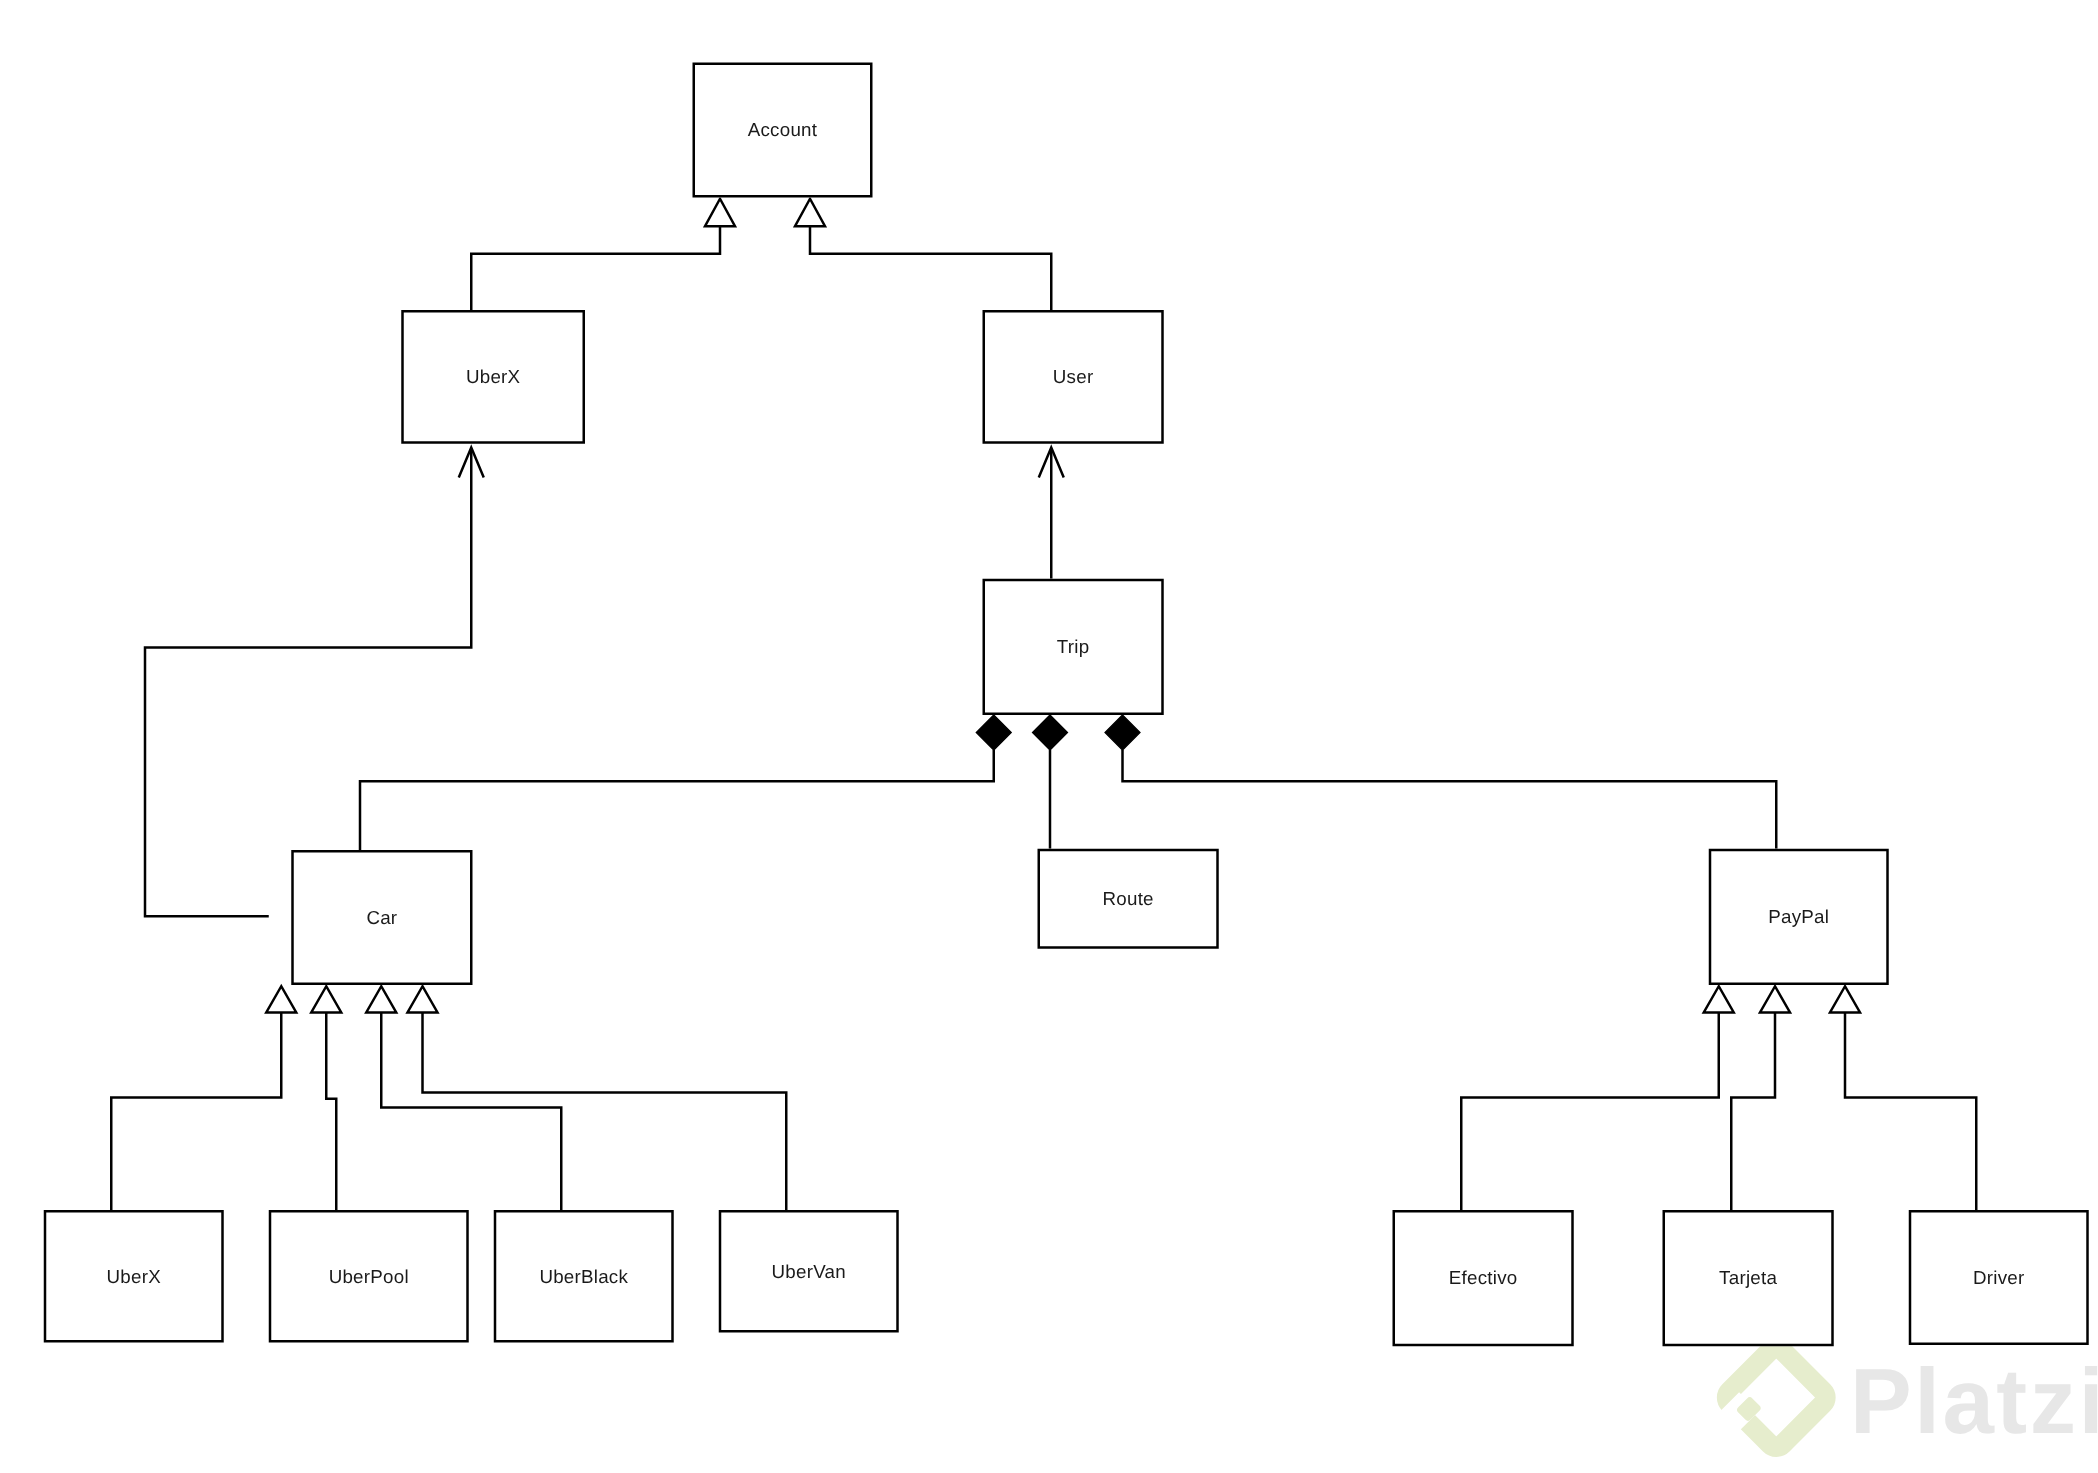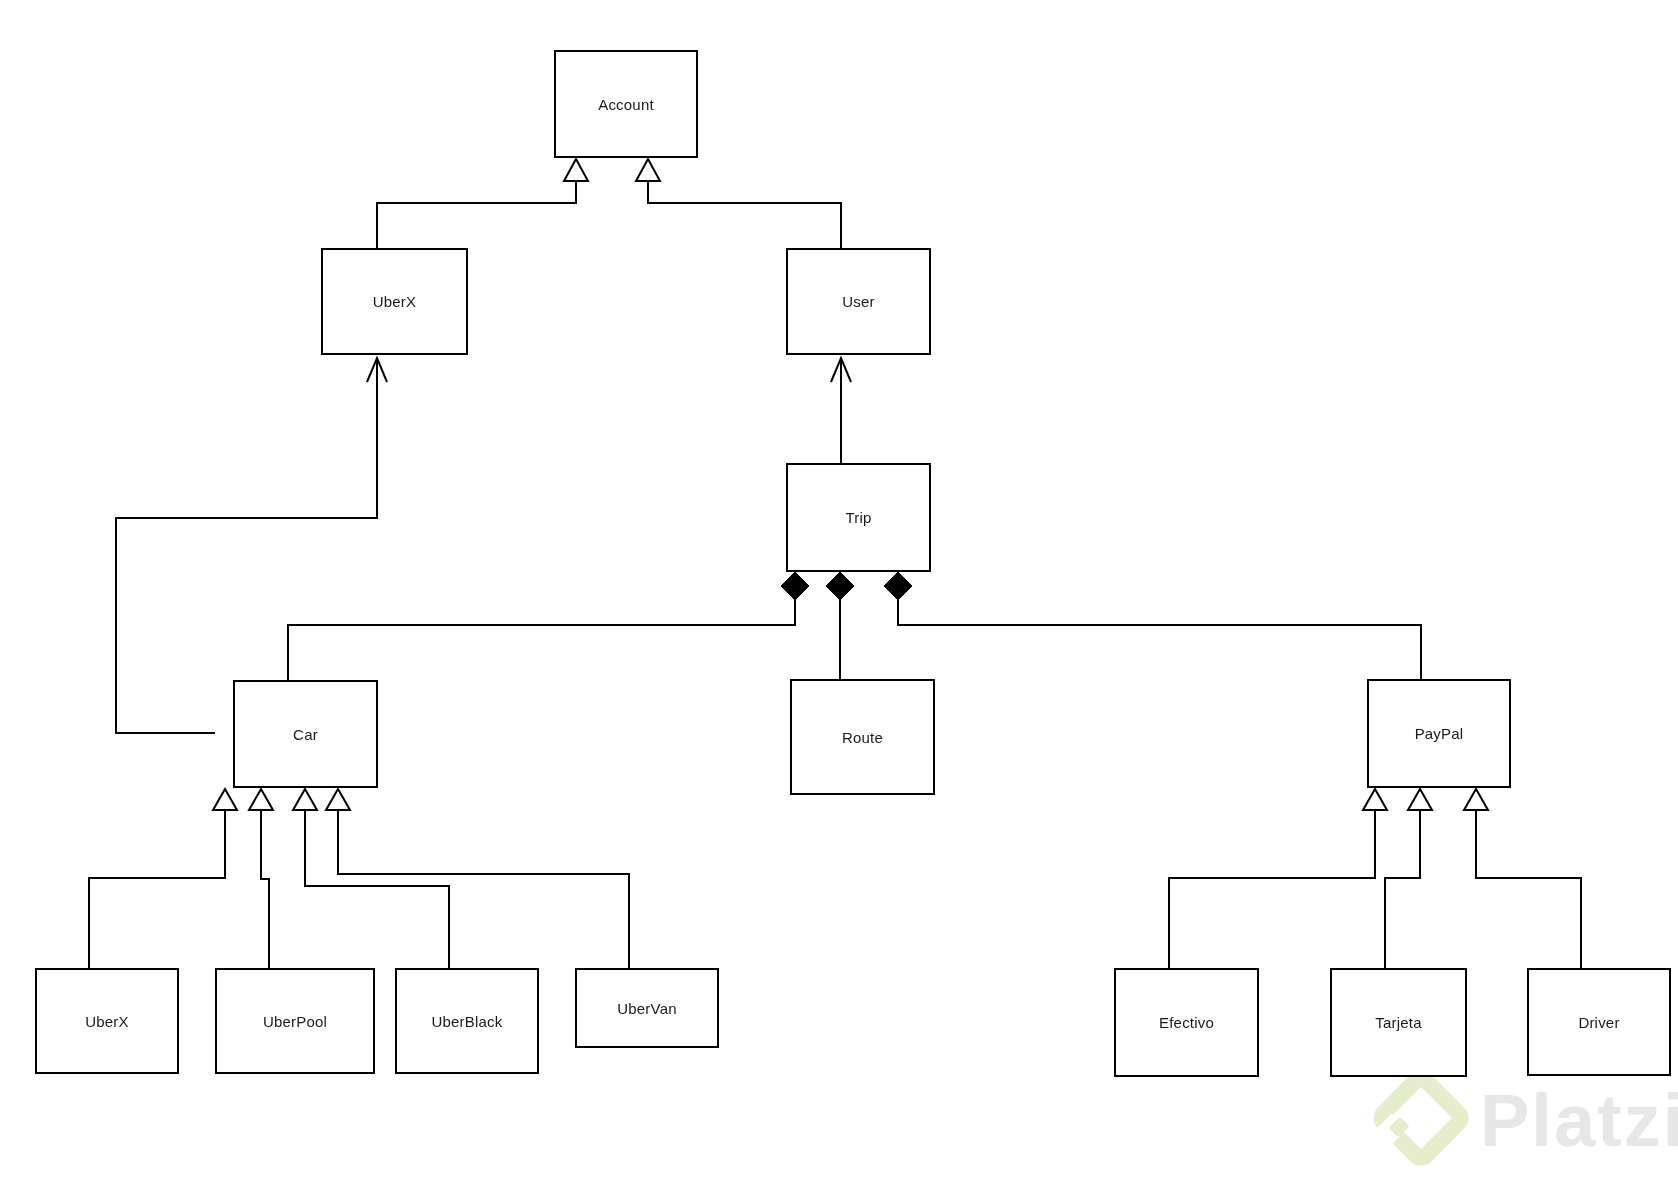--- a/index.html
+++ b/index.html
@@ -166,41 +166,41 @@
   </div>
 
   <div class="node" style="left:768px;top:463px;width:145px;height:109px">
     <span class="node-label">Trip</span>
   </div>
 
   <div class="node" style="left:215px;top:680px;width:145px;height:108px">
     <span class="node-label">Car</span>
   </div>
 
-  <div class="node" style="left:772px;top:679px;width:145px;height:116px">
+  <div class="node" style="left:812px;top:679px;width:145px;height:80px">
     <span class="node-label">Route</span>
   </div>
 
   <div class="node" style="left:1349px;top:679px;width:144px;height:109px">
     <span class="node-label">PayPal</span>
   </div>
 
   <div class="node" style="left:17px;top:968px;width:144px;height:106px">
     <span class="node-label">UberX</span>
   </div>
 
   <div class="node" style="left:197px;top:968px;width:160px;height:106px">
     <span class="node-label">UberPool</span>
   </div>
 
   <div class="node" style="left:377px;top:968px;width:144px;height:106px">
     <span class="node-label">UberBlack</span>
   </div>
 
-  <div class="node" style="left:557px;top:968px;width:144px;height:80px">
+  <div class="node" style="left:557px;top:968px;width:144px;height:98px">
     <span class="node-label">UberVan</span>
   </div>
 
   <div class="node" style="left:1096px;top:968px;width:145px;height:109px">
     <span class="node-label">Efectivo</span>
   </div>
 
   <div class="node" style="left:1312px;top:968px;width:137px;height:109px">
     <span class="node-label">Tarjeta</span>
   </div>

